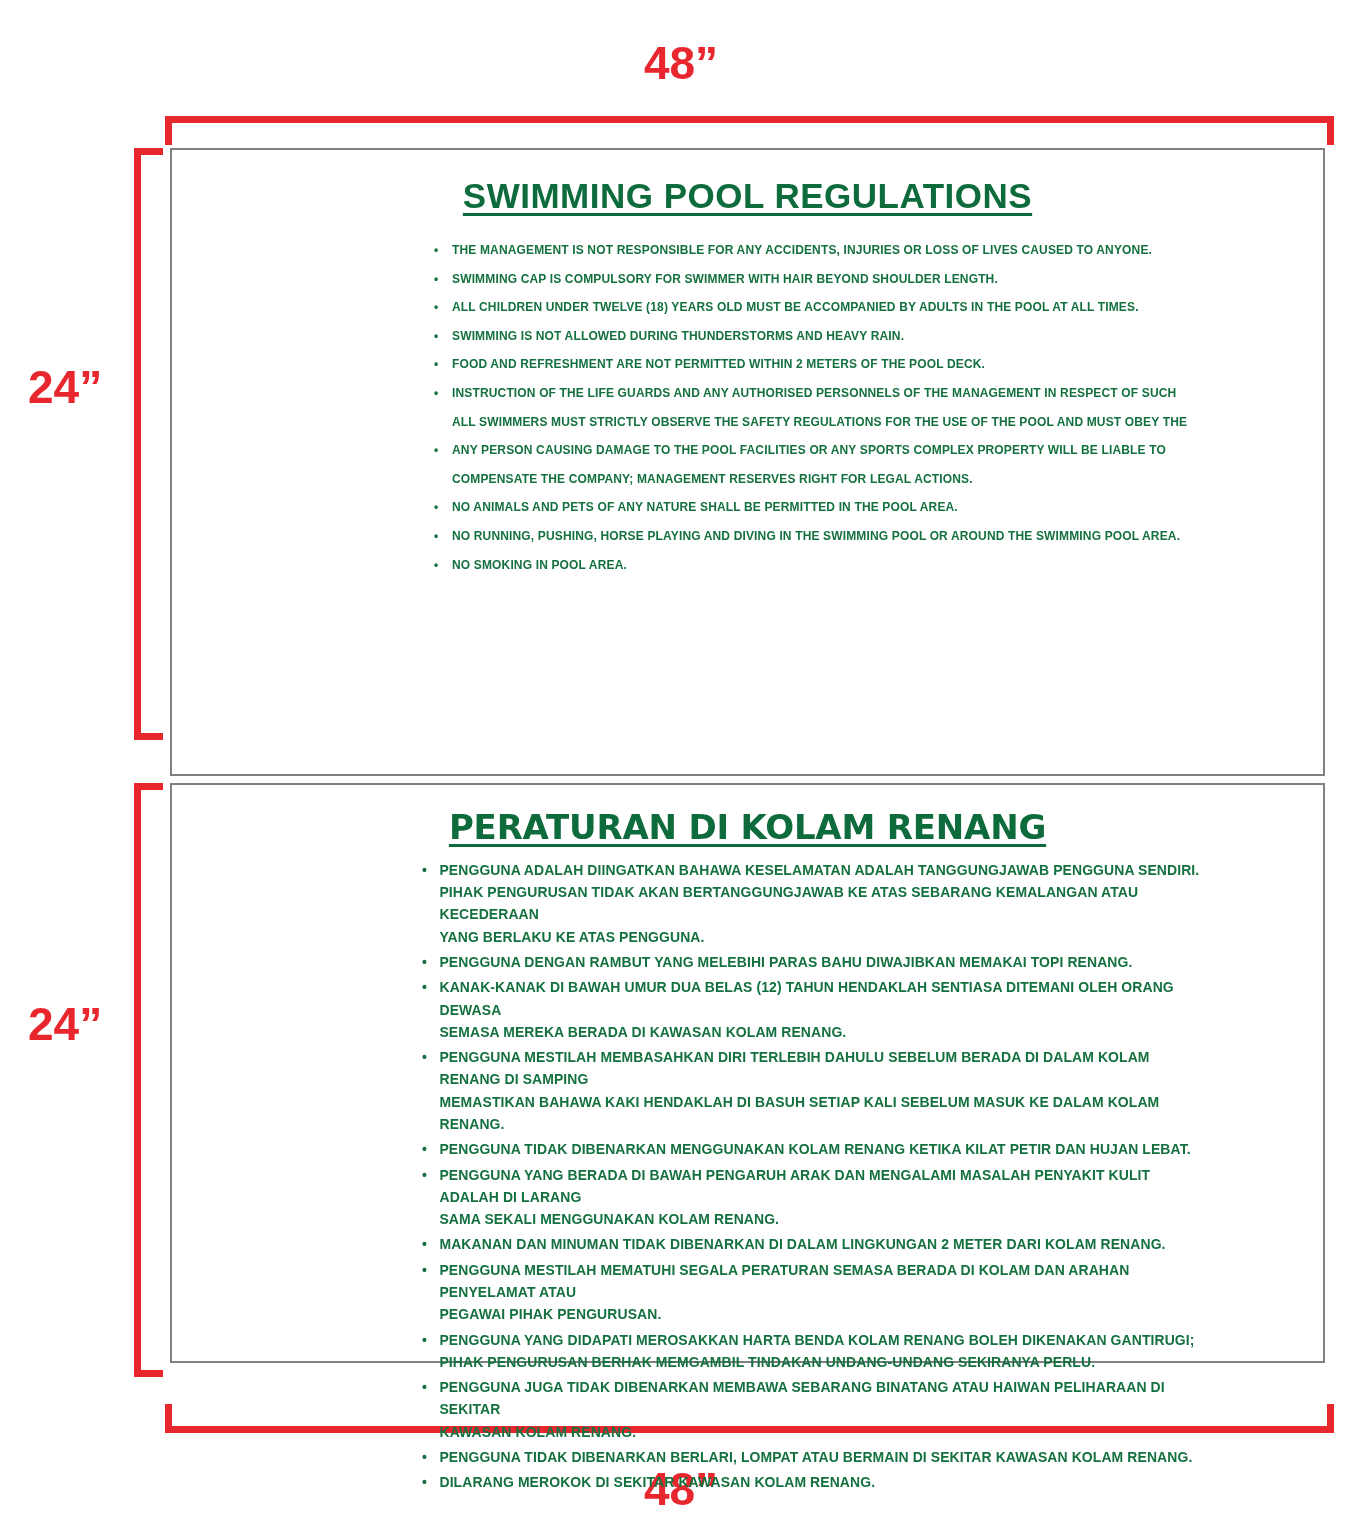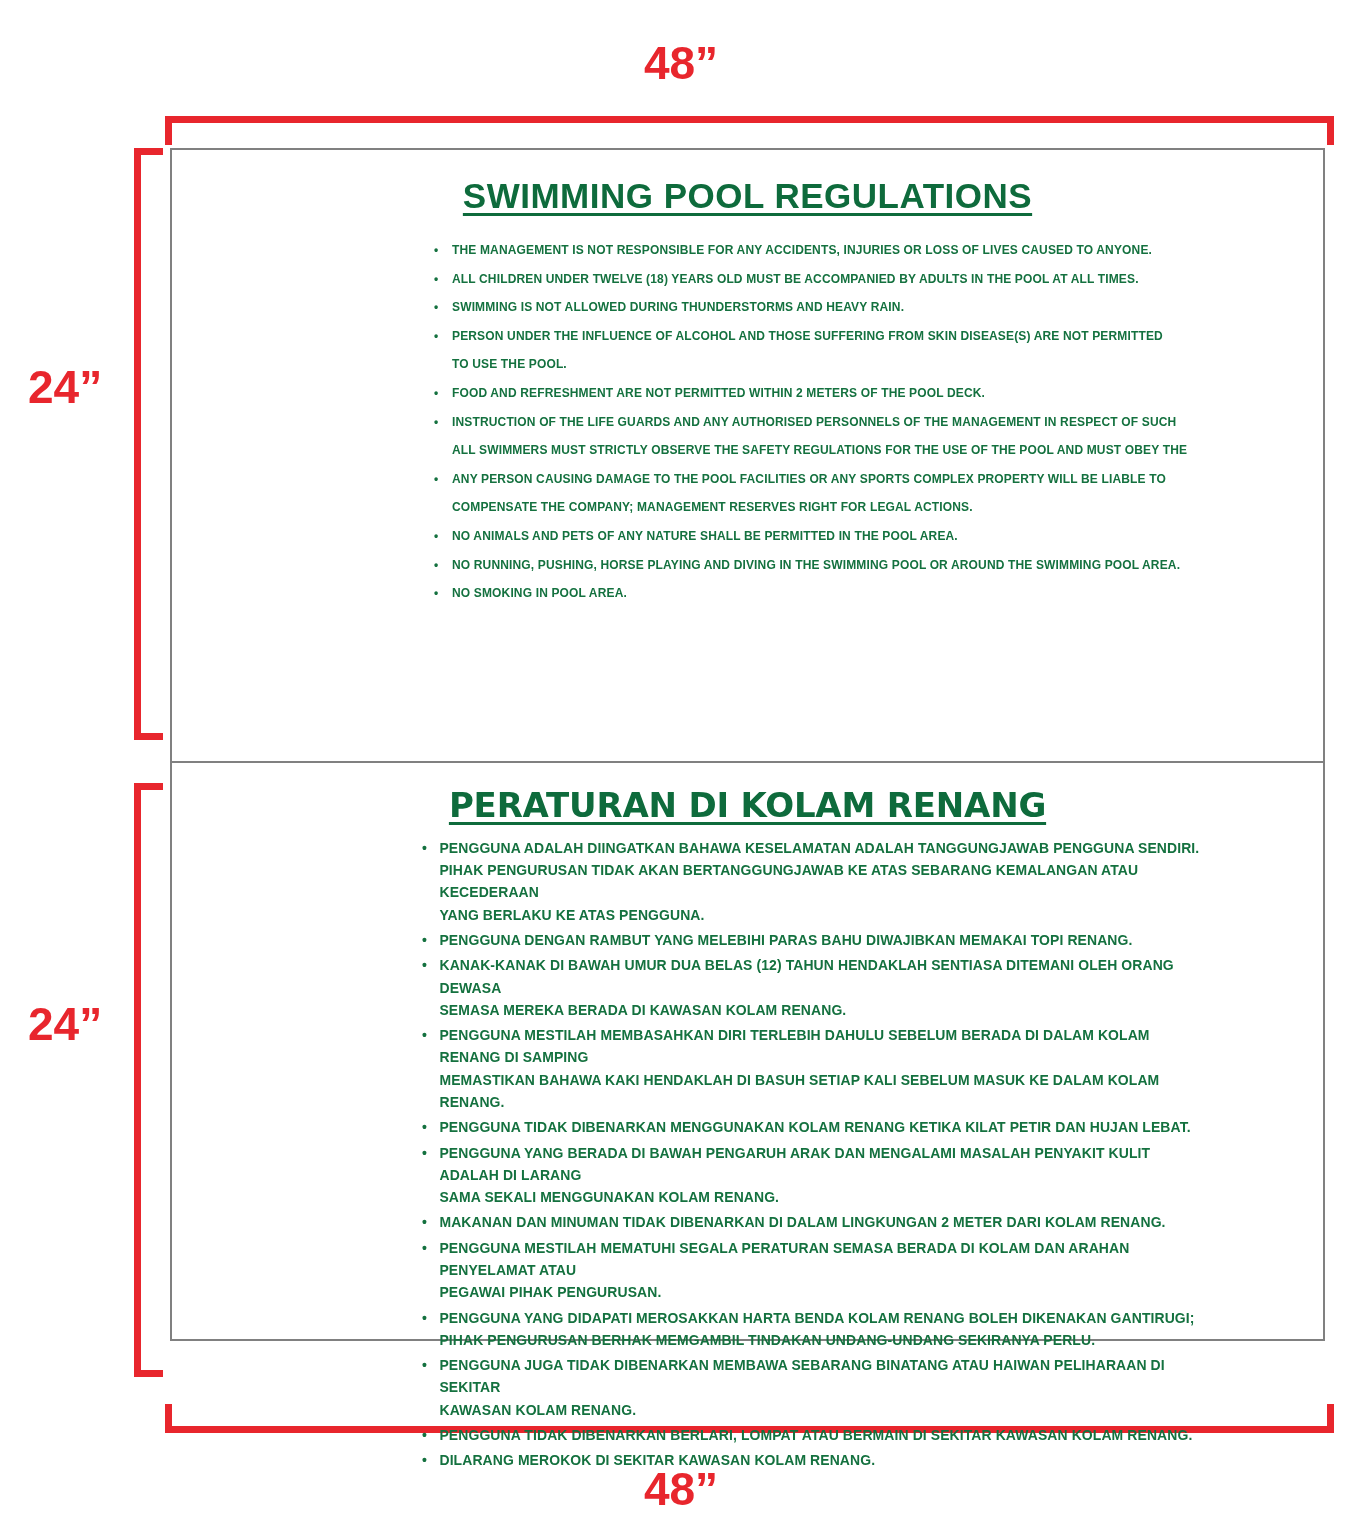--- a/index.html
+++ b/index.html
@@ -81,21 +81,21 @@
   
   .panel {
     position: absolute;
     left: 170px;
     width: 1155px;
     border: 2px solid #808080;
     background: #ffffff;
     box-sizing: border-box;
   }
   #panel-english { top: 148px;  height: 628px; }
-  #panel-malay   { top: 761px;  height: 580px; }
+  #panel-malay   { top: 783px;  height: 580px; }
 
   .panel-title {
     text-align: center;
     color: #0e6b3c;
     font-weight: bold;
     text-decoration: underline;
     text-underline-offset: 5px;
   }
   #title-english {
     font-family: "Liberation Sans", sans-serif;
@@ -172,28 +172,27 @@
 <div class="bracket br-v" id="bracket-left-1"></div>
 <div class="bracket br-v" id="bracket-left-2"></div>
 
 <div class="panel" id="panel-english">
   <div class="panel-title" id="title-english">SWIMMING POOL REGULATIONS</div>
   <ul class="rules" id="list-english">
       <li>
         <span class="cont">THE MANAGEMENT IS NOT RESPONSIBLE FOR ANY ACCIDENTS, INJURIES OR LOSS OF LIVES CAUSED TO ANYONE.</span>
       </li>
       <li>
+        <span class="cont">SWIMMING CAP IS COMPULSORY FOR SWIMMER WITH HAIR BEYOND SHOULDER LENGTH.</span>
+      </li>
+      <li>
         <span class="cont">ALL CHILDREN UNDER TWELVE (18) YEARS OLD MUST BE ACCOMPANIED BY ADULTS IN THE POOL AT ALL TIMES.</span>
       </li>
       <li>
         <span class="cont">SWIMMING IS NOT ALLOWED DURING THUNDERSTORMS AND HEAVY RAIN.</span>
-      </li>
-      <li>
-        <span class="cont">PERSON UNDER THE INFLUENCE OF ALCOHOL AND THOSE SUFFERING FROM SKIN DISEASE(S) ARE NOT PERMITTED</span>
-        <span class="cont">TO USE THE POOL.</span>
       </li>
       <li>
         <span class="cont">FOOD AND REFRESHMENT ARE NOT PERMITTED WITHIN 2 METERS OF THE POOL DECK.</span>
       </li>
       <li>
         <span class="cont">INSTRUCTION OF THE LIFE GUARDS AND ANY AUTHORISED PERSONNELS OF THE MANAGEMENT IN RESPECT OF SUCH</span>
         <span class="cont">ALL SWIMMERS MUST STRICTLY OBSERVE THE SAFETY REGULATIONS FOR THE USE OF THE POOL AND MUST OBEY THE</span>
       </li>
       <li>
         <span class="cont">ANY PERSON CAUSING DAMAGE TO THE POOL FACILITIES OR ANY SPORTS COMPLEX PROPERTY WILL BE LIABLE TO</span>

